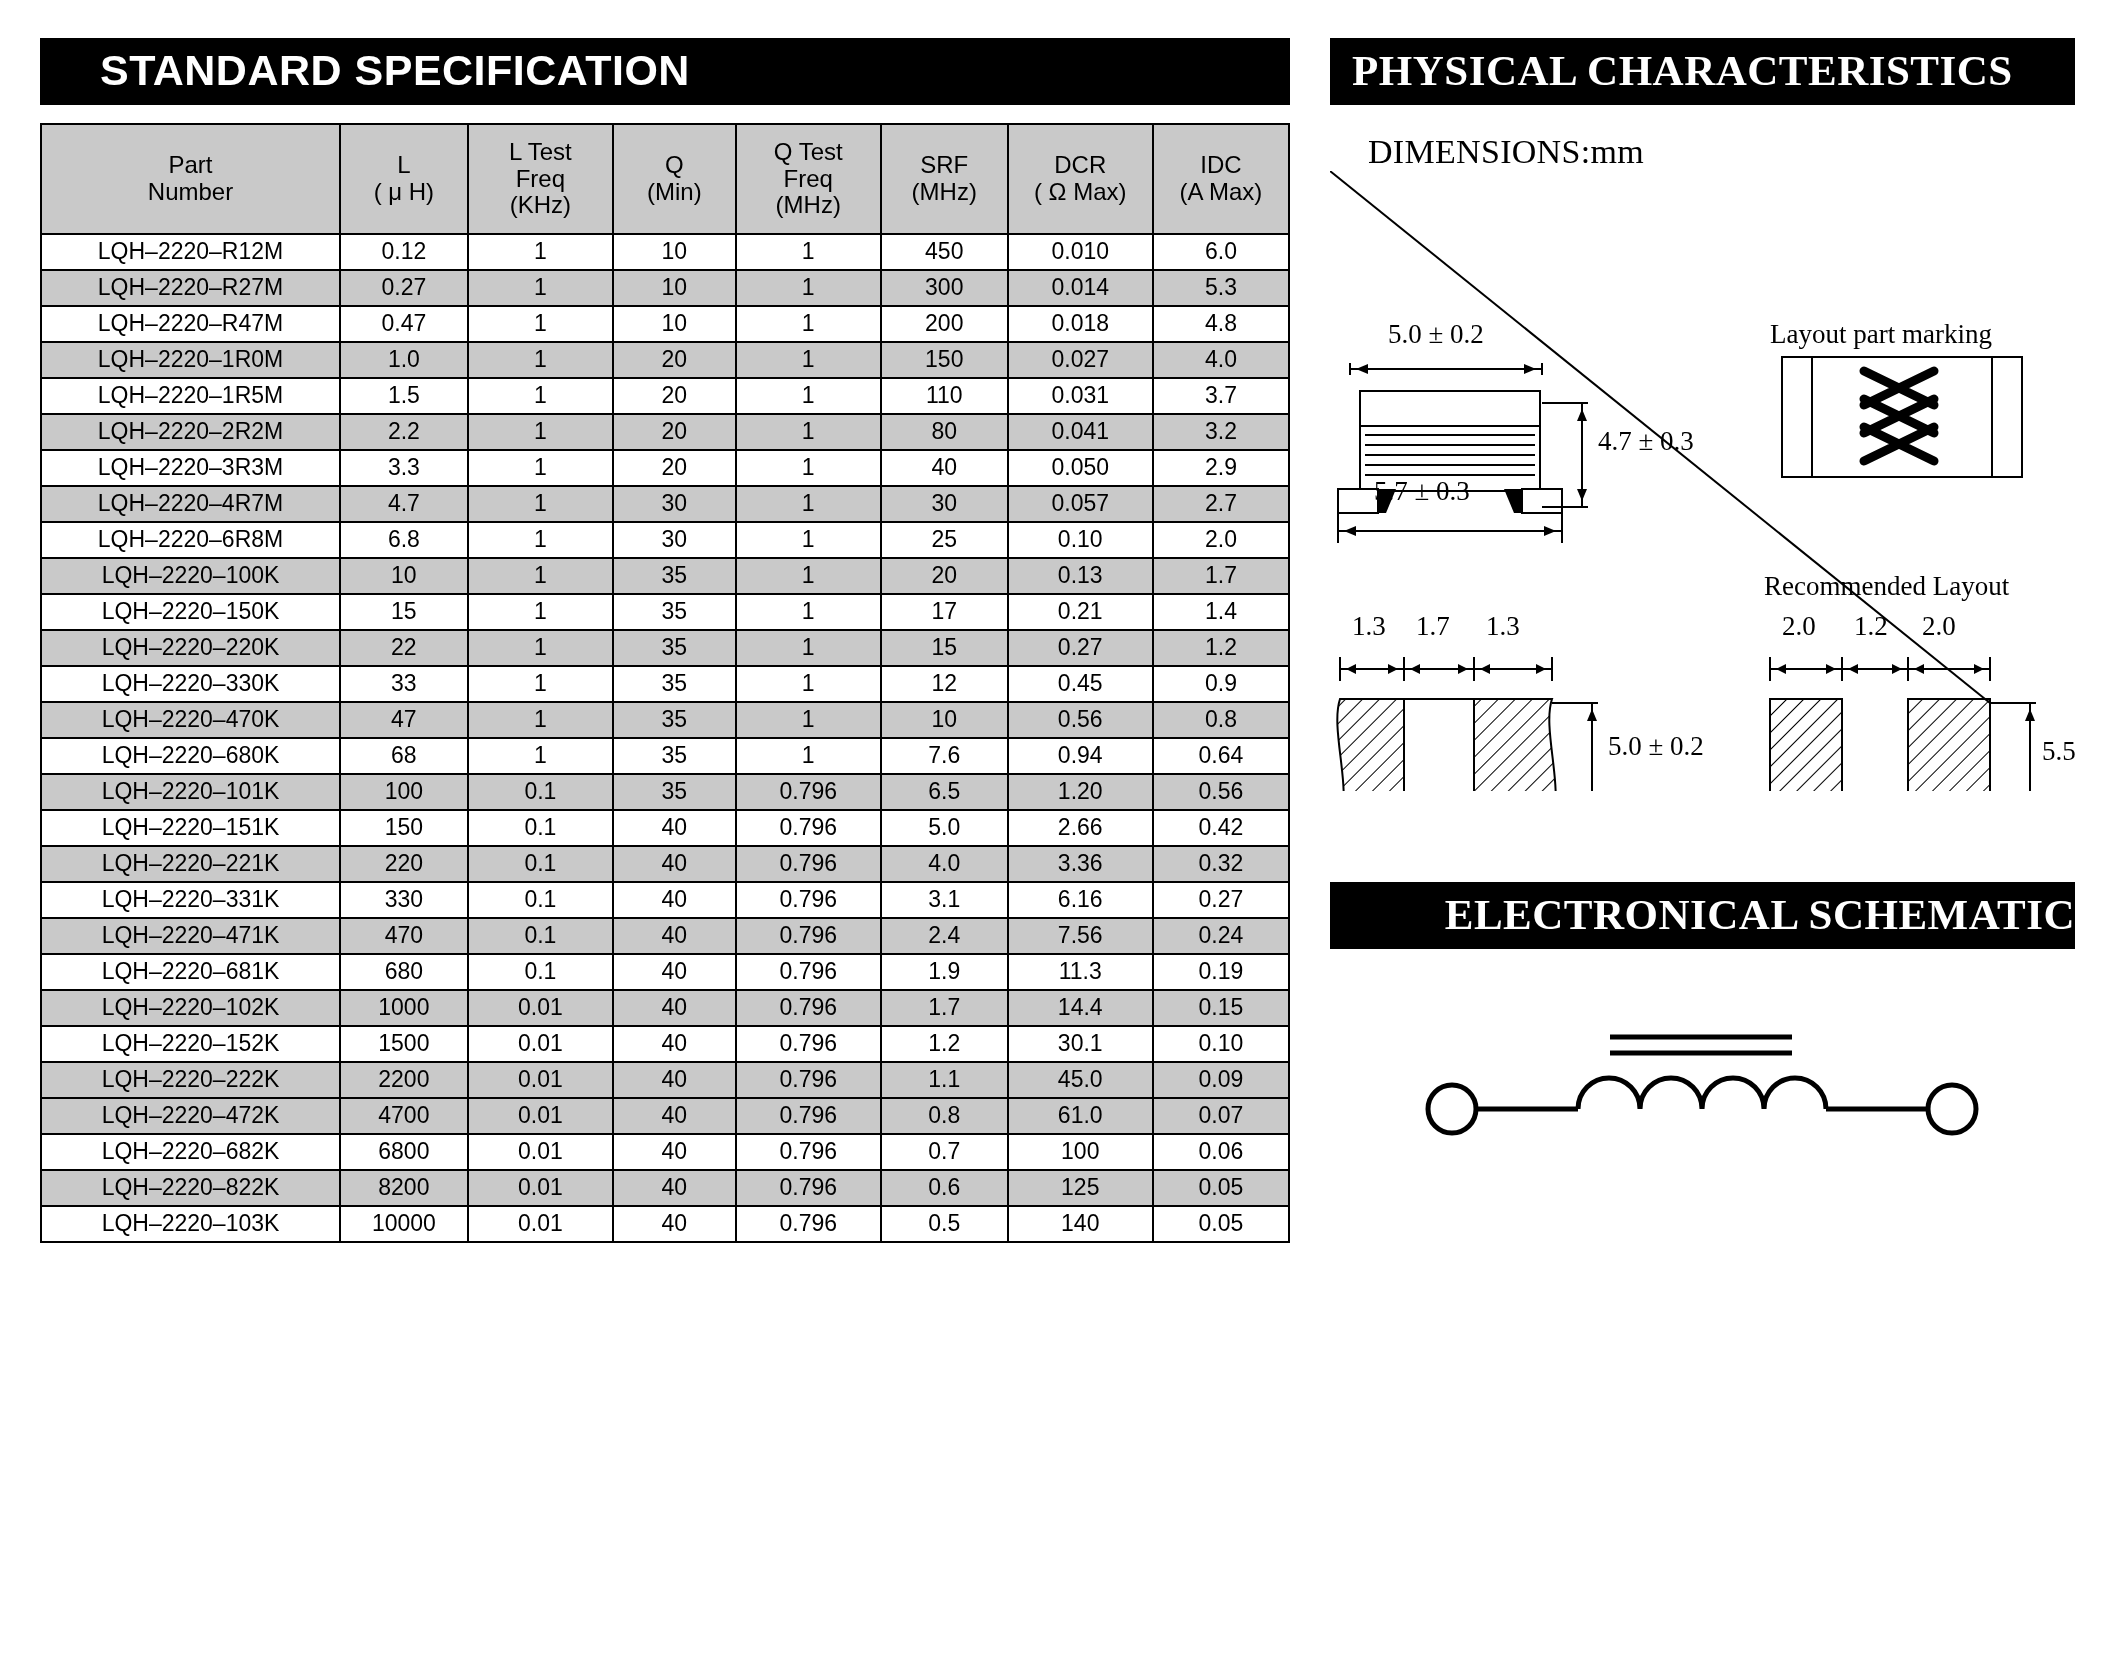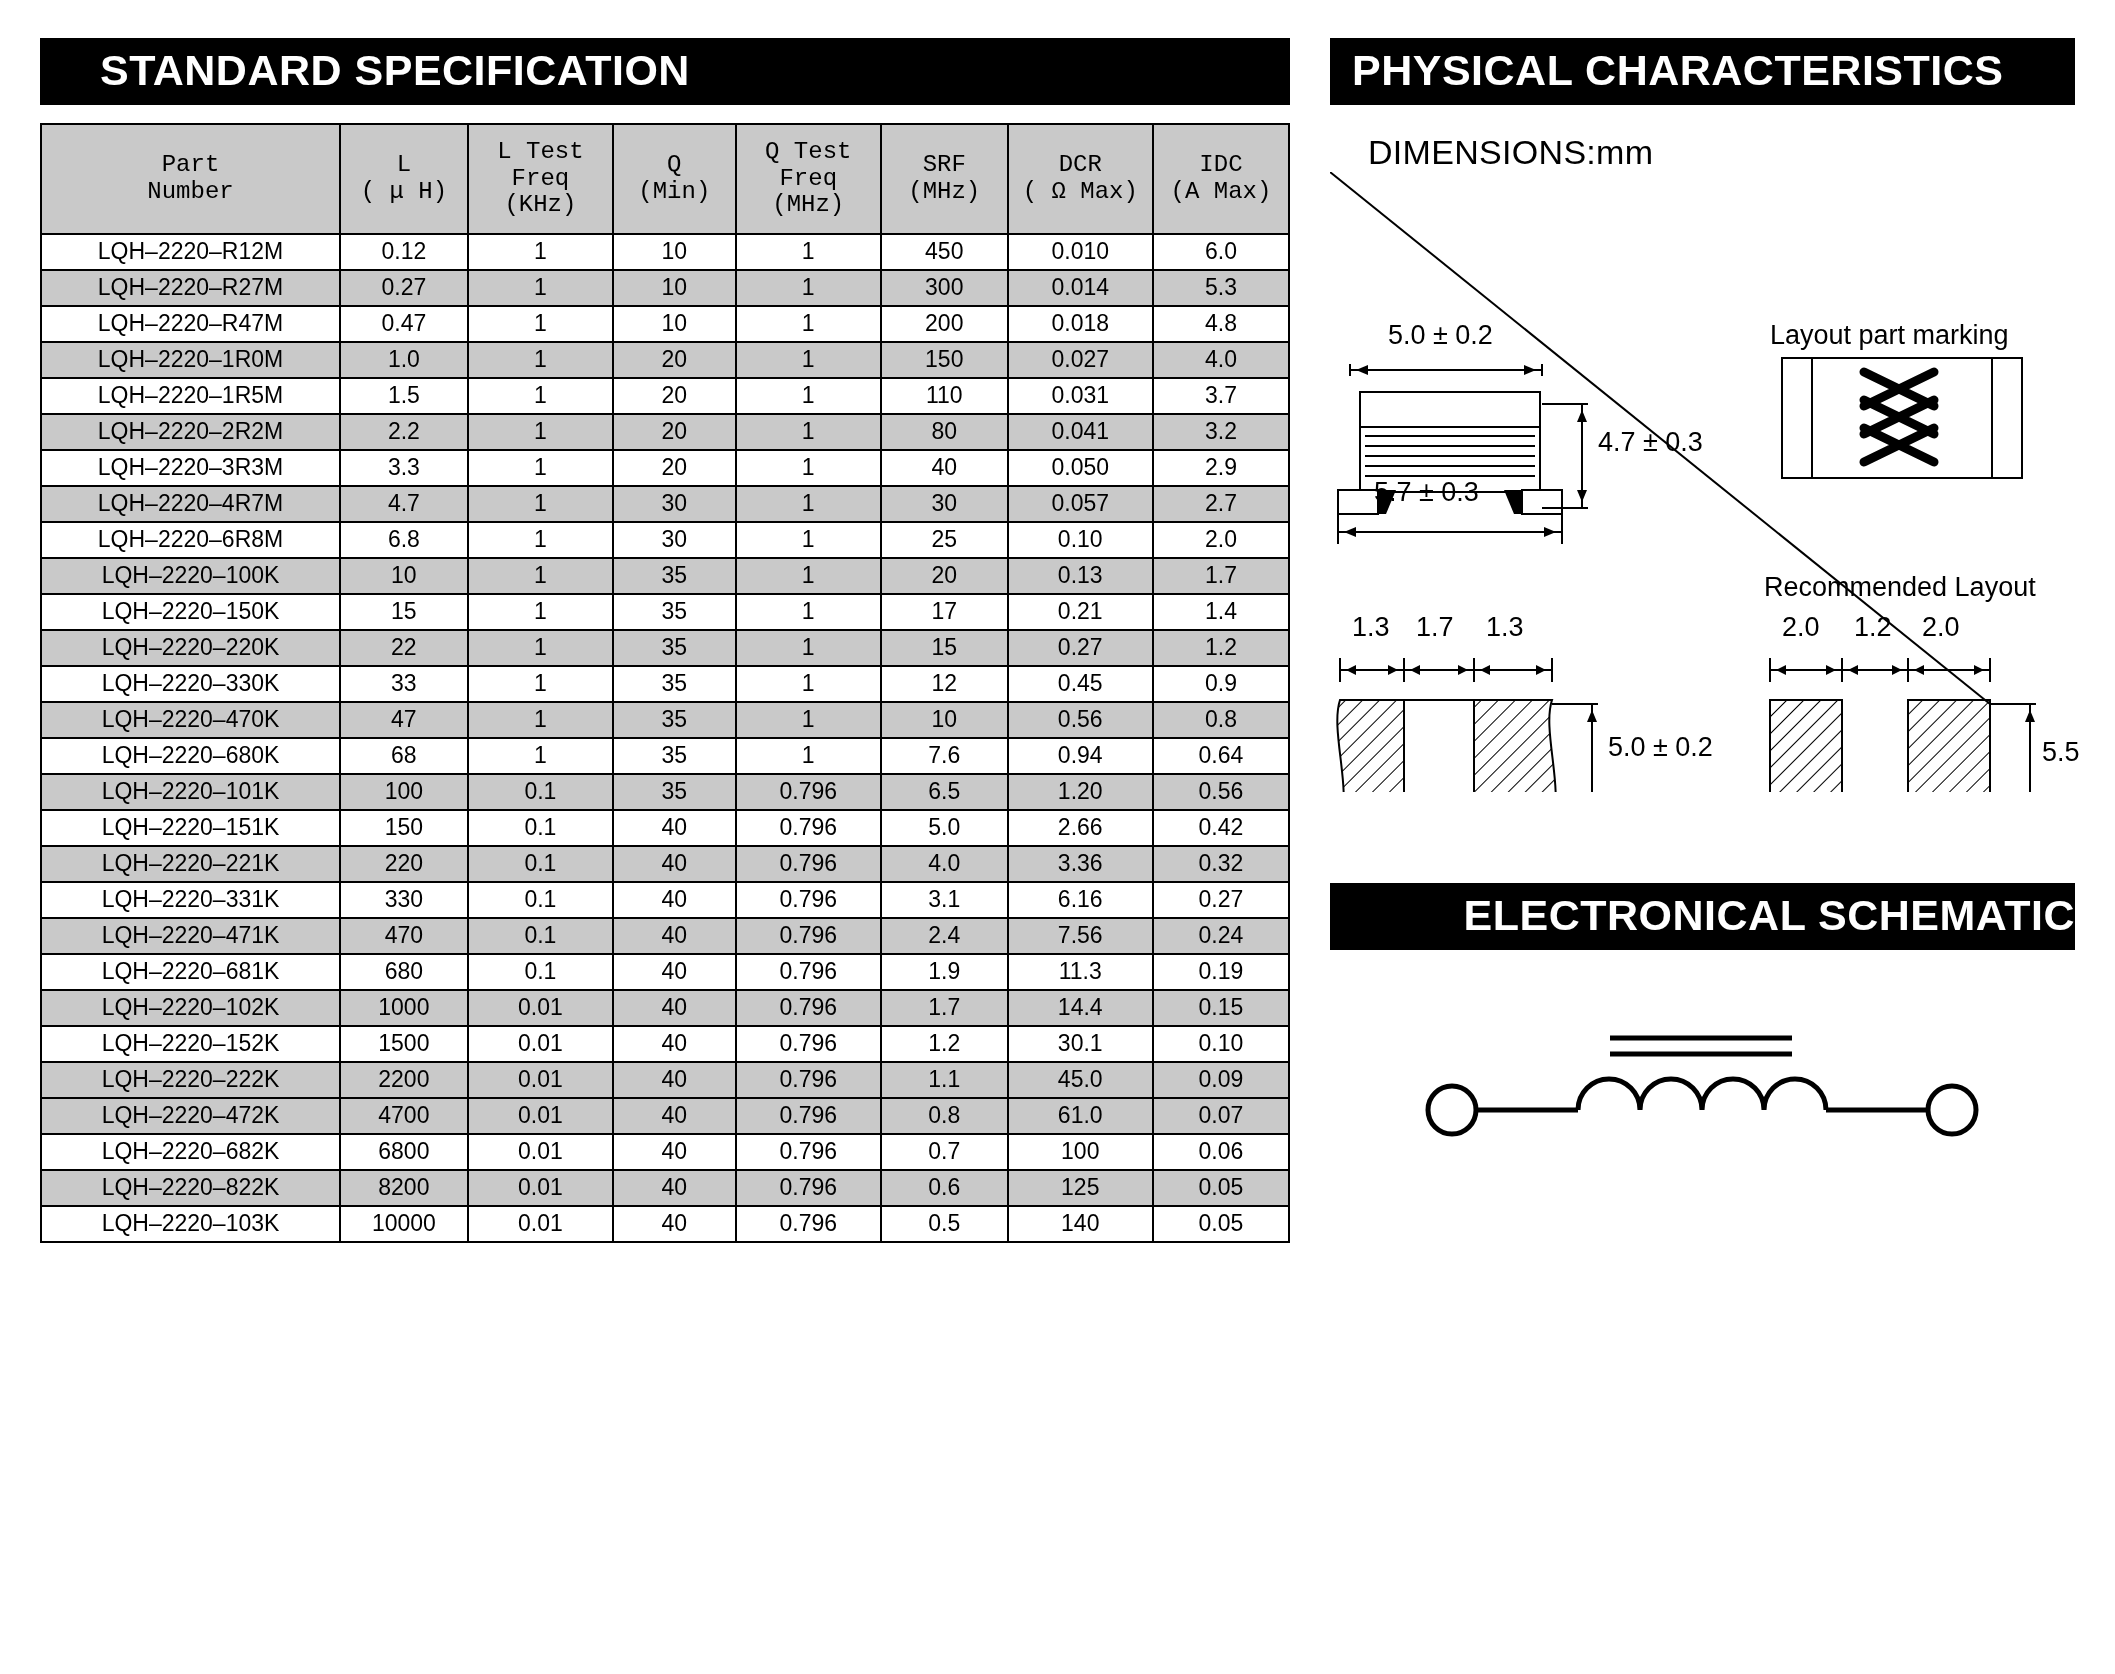--- a/index.html
+++ b/index.html
@@ -7,21 +7,21 @@
     width:2115px;height:1674px;
     background:#ffffff;
     font-family:"Liberation Sans", sans-serif;
     color:#000;
     overflow:hidden;
   }
   .page{position:relative;width:2115px;height:1674px;}
 
   
   .left{position:absolute;left:40px;top:38px;width:1250px;}
-  .right{position:absolute;left:1330px;top:38px;width:745px;}
+  .right{position:absolute;left:1330px;top:38px;width:745px;font-family:Liberation Serif, serif;}
 
   .banner{
     background:#000;color:#fff;
     font-size:43px;font-weight:bold;
     letter-spacing:0.5px;
     padding:11px 0 13px 60px;
     line-height:1.0;
   }
   .banner.small-pad{padding-left:22px;}
 
@@ -41,21 +41,21 @@
     line-height:1.12;
     background:#ffffff;
   }
   table.spec tr.alt td{background:#c9c9c9;}
   table.spec thead td{
     background:#c9c9c9;
     height:108px;
     font-size:24px;
     vertical-align:middle;
   }
-  .hdr-l1{display:block;font-family:Liberation Mono, monospace;}
+  .hdr-l1{display:block;}
   td.partcol{text-align:left;padding-left:14px;font-size:24px;}
   thead td.partcol{text-align:center;padding-left:0;}
 
   
   col.c0{width:288px;}
   col.c1{width:123px;}
   col.c2{width:140px;}
   col.c3{width:118px;}
   col.c4{width:140px;}
   col.c5{width:122px;}

